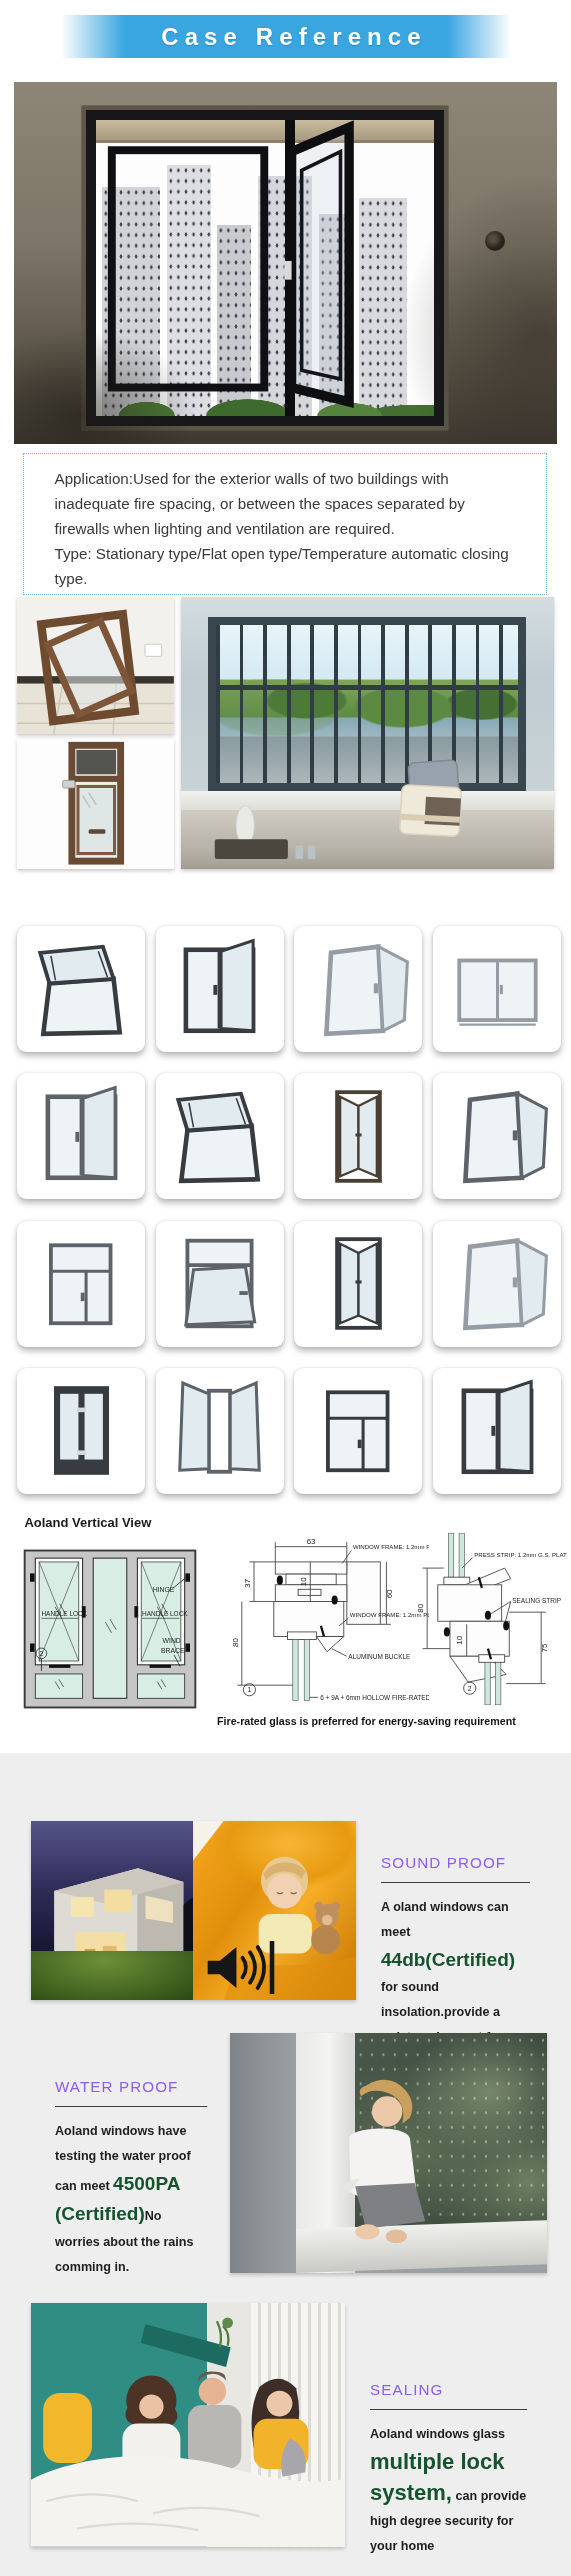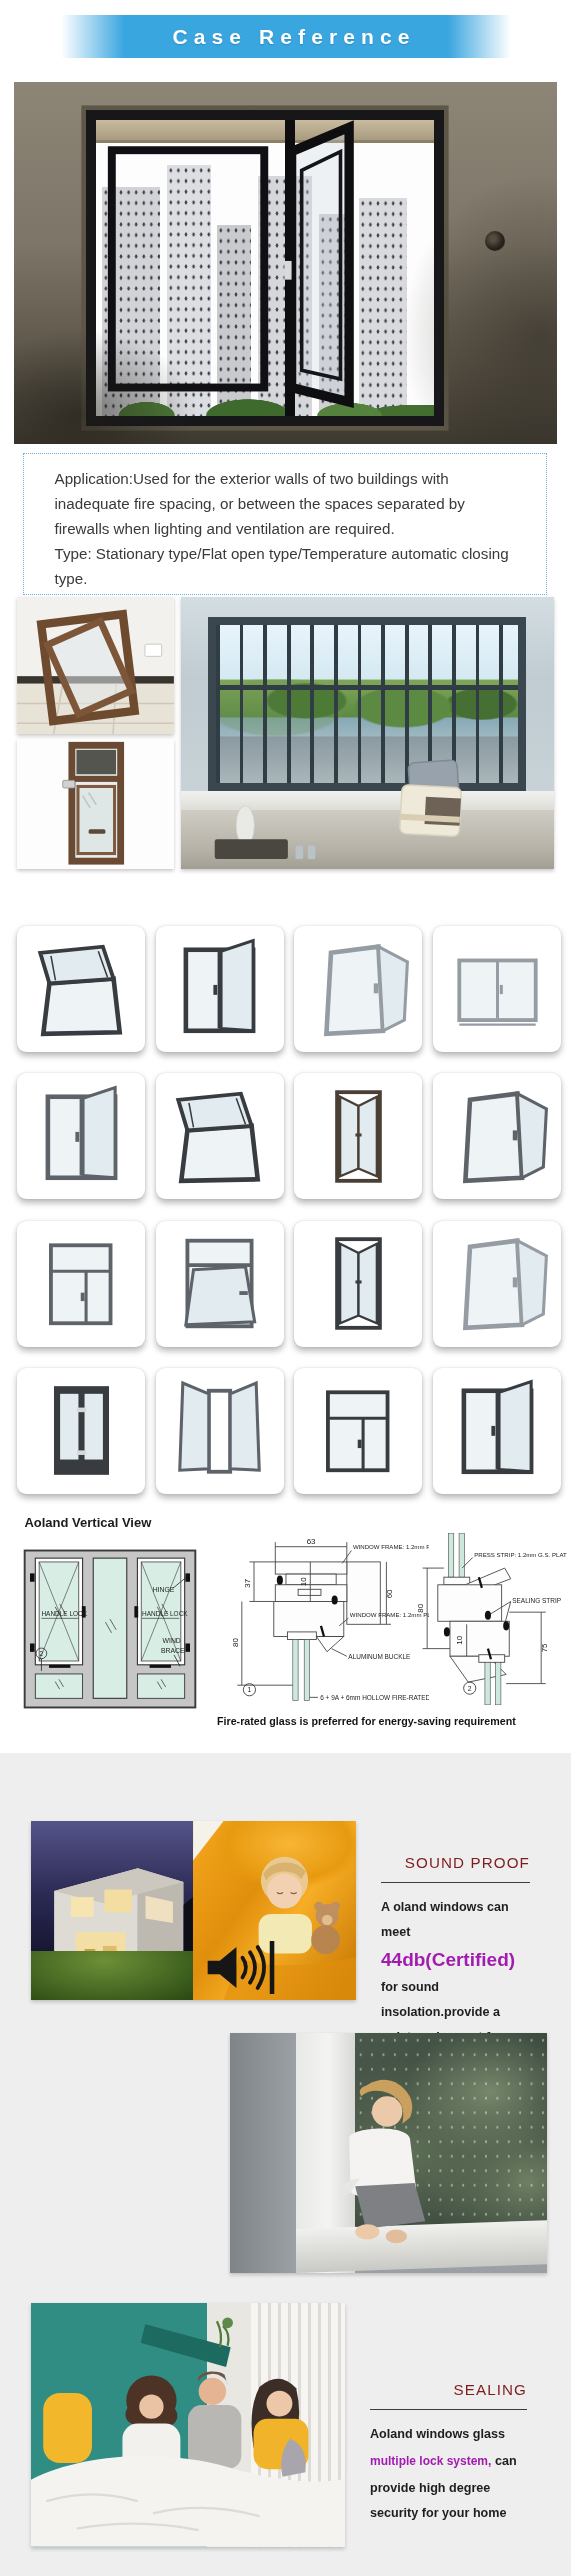--- a/index.html
+++ b/index.html
@@ -3,21 +3,21 @@
 <meta charset="utf-8">
 <style>
   * { margin:0; padding:0; box-sizing:border-box; }
   body { background:#ffffff; font-family:"Liberation Sans", sans-serif; }
   #page { position:relative; width:572px; height:2576px; margin:0 auto; background:#fff; overflow:hidden; }
 
   
   .banner { position:absolute; top:15.2px; left:61px; width:450px; height:43px;
     background:linear-gradient(90deg, rgba(63,169,224,0) 0%, #3aa6e0 14%, #3aa6e0 86%, rgba(63,169,224,0) 100%);
     display:flex; align-items:center; justify-content:center; }
-  .banner span { color:#fff; font-size:21px; font-weight:bold; letter-spacing:6.1px; text-shadow:0 0.8px 1.5px rgba(0,60,110,.25);margin-left:16px; }
+  .banner span { color:#fff; font-size:24px; font-weight:bold; letter-spacing:6.1px; text-shadow:0 0.8px 1.5px rgba(0,60,110,.25);margin-left:16px; }
 
   
   .hero { position:absolute; top:82px; left:13.7px; width:543px; height:362px;
     background:linear-gradient(180deg,#8d8576 0%, #7d7567 45%, #5a5347 78%, #3e3930 100%); }
   .hero::after{ content:""; position:absolute; inset:0;
     background:radial-gradient(168px 122px at 12% 92%, rgba(30,28,22,.55), transparent 70%),
                radial-gradient(198px 229px at 97% 70%, rgba(35,32,25,.45), transparent 70%); }
   .hero-window { position:absolute; left:72px; top:28px; width:358px; height:316px;
     background:#f6f7f8; border:10px solid #17171a; box-shadow:0 0 0 4.6px #5d5748; }
   .hero-beam { position:absolute; top:0; left:0; right:0; height:23px;
@@ -74,26 +74,26 @@
   
   .pvv-title { position:absolute; top:1515px; left:24.4px; font-size:13px; font-weight:bold; color:#1c1c1c; }
   .pvv-caption { position:absolute; top:1707px; left:217px; font-size:10.7px; font-weight:bold; color:#141414;margin-top:8px; }
   .tech { position:absolute; }
   .tech text { font-family:"Liberation Sans", sans-serif; fill:#1c1c1c; }
 
   
   .grayband { position:absolute; top:1753px; left:0; width:572px; height:823px; background:#eeeeee; }
 
   .feat-block { position:absolute; }
-  .feat-title { text-align:right; font-size:15.2px; letter-spacing:1.1px; color:#7f1d1d; }
+  .feat-title { text-align:left; font-size:15.2px; letter-spacing:1.1px; color:#8b5cf6; }
   .feat-rule { border:none; border-top:1.5px solid #3c3c3c; margin:10.7px 0 12.2px 0; }
   .feat-body { font-size:12.6px; font-weight:bold; color:#1e1e1e; line-height:25px; }
-  .feat-body .orange { color:#a21caf; }
+  .feat-body .orange { color:#14532d; }
   .feat-body .big { font-size:19px; line-height:30.5px; }
-  .feat-body .mid { font-size:12px; line-height:29px; }
+  .feat-body .mid { font-size:22px; line-height:29px; }
 
   
   .sp-photo { position:absolute; top:1821px; left:31px; width:325px; height:179px; display:flex; overflow:hidden; box-shadow:0 1.5px 3.8px rgba(0,0,0,.2); }
   .sp-house { position:relative; width:162px; height:100%; background:linear-gradient(180deg,#55548a 0%, #2c2b55 40%, #171633 72%, #101024 100%); overflow:hidden; }
   .sp-lawn { position:absolute; bottom:0; left:0; right:0; height:49px;
     background:radial-gradient(122px 53px at 45% 20%, #6d8f37, #3f611f 70%, #2c4a14 100%); }
   .sp-baby { position:relative; width:164px; height:100%;
     background:linear-gradient(125deg,#f5a71d 0%, #e08f0c 38%, #f7ad25 58%, #cc7e07 92%); overflow:hidden; }
   .sp-pillow { position:absolute; top:-23px; left:20px; width:152px; height:91px; border-radius:50%;
     background:radial-gradient(closest-side,#f8b535,#e79a10 80%, transparent 100%); }
@@ -504,20 +504,25 @@
         <rect x="88" y="0" width="6" height="70" fill="#161616"></rect>
       </svg>
     </div>
   </div>
   <div class="feat-block sp-text">
     <div class="feat-title">SOUND PROOF</div>
     <hr class="feat-rule">
     <p class="feat-body"><span>A oland windows can meet </span><span class="orange big">44db(Certified)</span><span> for sound insolation.provide a quiet enviroment for your home.</span></p>
   </div>
 
+  <div class="feat-block wp-text">
+    <div class="feat-title">WATER PROOF</div>
+    <hr class="feat-rule">
+    <p class="feat-body"><span>Aoland windows have testing the water proof can meet </span><span class="orange big">4500PA </span><span class="orange big">(Certified)</span><span>No worries about the rains comming in.</span></p>
+  </div>
   <div class="wp-photo">
     <div class="wp-glass"></div>
     <div class="wp-wall"></div>
     <div class="wp-frame"></div>
     <div class="wp-sill"></div>
     <svg class="wp-child" viewBox="0 0 260 250">
       <path d="M118,28 q30,-18 52,6 q14,16 6,36 l-10,8 q6,-30 -18,-40 q-22,-8 -36,4 q-6,-10 6,-14z" fill="#c9a05e"></path>
       <circle cx="146" cy="62" r="20" fill="#eccaa9"></circle>
       <path d="M96,96 C100,82 172,78 176,98 L184,164 C140,180 112,178 98,168 Z" fill="#f4f3f1"></path>
       <path d="M98,168 L110,150 C88,152 80,164 84,178 Z" fill="#e7e6e2"></path>

